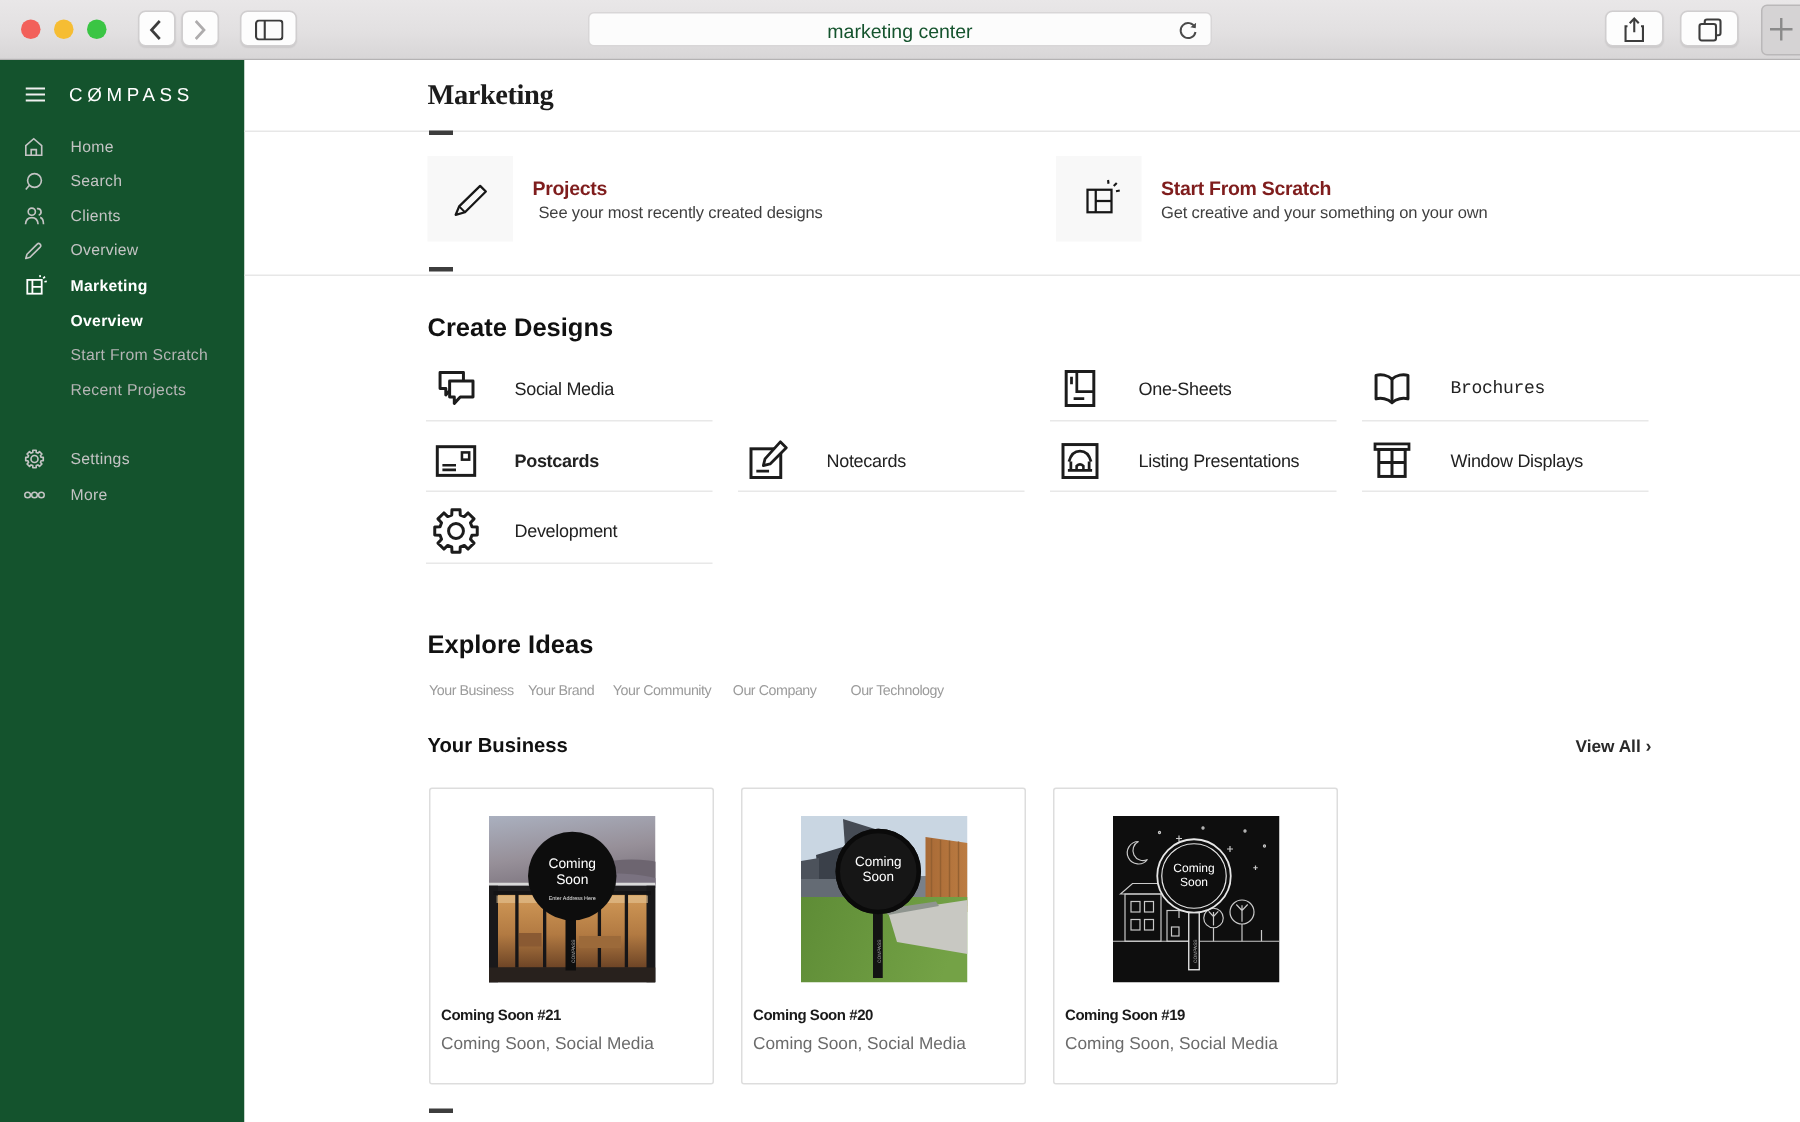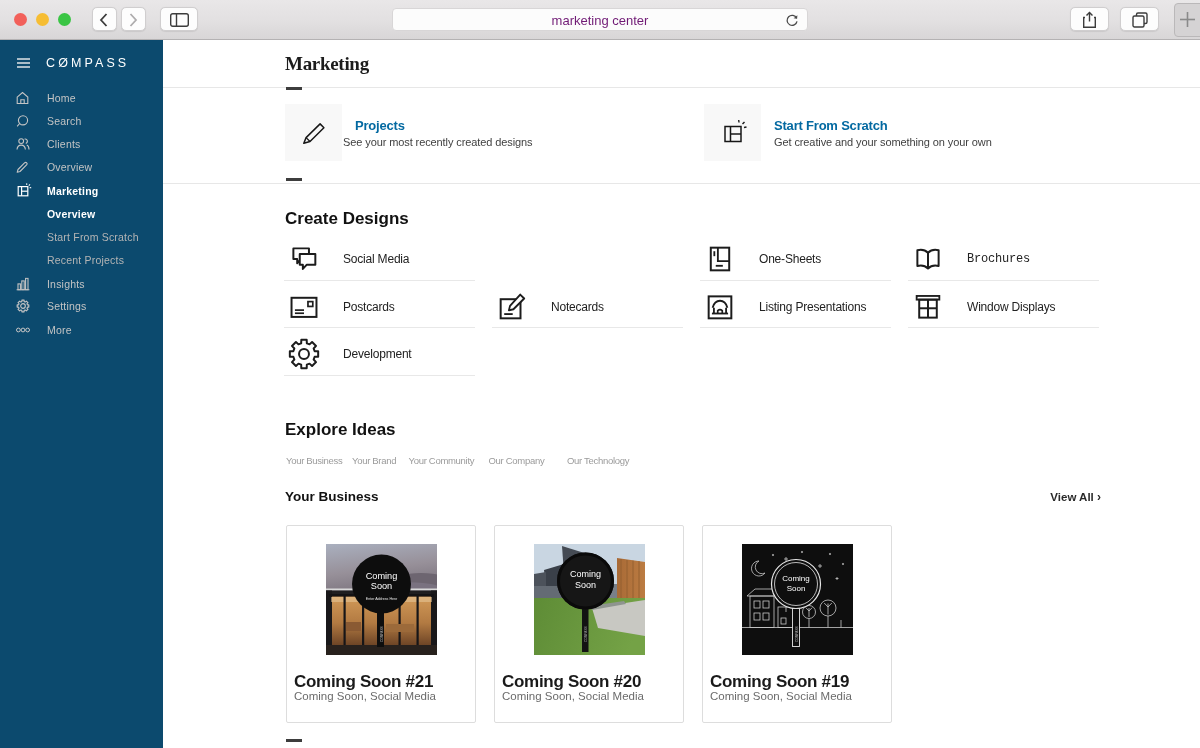--- a/index.html
+++ b/index.html
@@ -11,52 +11,52 @@
   #toolbar { position:absolute; left:0; top:0; width:1200px; height:40px;
     background:linear-gradient(180deg,#e9e7e8 0%,#e2e0e1 55%,#d8d6d7 100%);
     border-bottom:1px solid #b4b2b3; }
   .tl { position:absolute; top:13px; width:13px; height:13px; border-radius:50%; }
   .tbtn { position:absolute; top:7px; height:24px; background:#fdfdfd;
     border:1px solid #d0cecf; border-radius:5px;
     box-shadow:0 0.5px 1px rgba(0,0,0,0.08); }
   #urlbar { position:absolute; left:392px; top:8px; width:416px; height:23px;
     background:#fcfcfc; border:1px solid #d8d6d7; border-radius:4px; }
   #urlbar .t { position:absolute; width:100%; text-align:center; top:4px;
-    font-size:13px; color:#701a75; }
+    font-size:13px; color:#14532d; }
 
   
   #sidebar { position:absolute; left:0; top:40px; width:163px; height:708px;
-    background:#0c4a6e; }
+    background:#14532d; }
   .nav { position:absolute; left:0; width:163px; height:23px; }
   .nav .lbl { position:absolute; left:47px; top:50%; transform:translateY(-50%);
     font-size:10.5px; color:#c4c4c4; letter-spacing:0.2px; white-space:nowrap; }
   .nav.active .lbl { color:#ffffff; font-weight:bold; }
   .nav svg { position:absolute; left:16px; top:50%; transform:translateY(-50%); }
   #logo { position:absolute; left:46px; top:16px; color:#fff; font-size:12.5px;
     letter-spacing:3.1px; font-weight:normal; }
 
   
   #main { position:absolute; left:163px; top:40px; width:1037px; height:708px;
     background:#fff; }
   .hline { position:absolute; left:0; width:1037px; height:1px; background:#e7e7e7; }
   .dash { position:absolute; width:16px; height:3px; background:#3d3d3d; }
   .iconsq { position:absolute; width:57px; height:57px; background:#f8f8f8;
     display:flex; align-items:center; justify-content:center; }
-  .cardT { position:absolute; font-size:13px; letter-spacing:-0.2px; font-weight:bold; color:#0369a1; }
+  .cardT { position:absolute; font-size:13px; letter-spacing:-0.2px; font-weight:bold; color:#7f1d1d; }
   .cardD { position:absolute; font-size:11px; letter-spacing:-0.1px; color:#3f3f3f; }
   .h2 { position:absolute; font-size:17px; font-weight:bold; color:#111; }
   .gcell { position:absolute; width:191px; height:48px; border-bottom:1px solid #e8e8e8; }
   .gcell svg { position:absolute; left:3px; top:26.5px; transform:translateY(-50%); width:34px; height:34px; }
   .gcell .lbl { position:absolute; left:59px; top:26.5px; transform:translateY(-50%);
     font-size:12px; letter-spacing:-0.2px; color:#222; white-space:nowrap; }
   .tab { position:absolute; font-size:9.5px; letter-spacing:-0.3px; color:#9b9b9b; white-space:nowrap; }
   .pcard { position:absolute; width:190px; height:198px; background:#fff;
     border:1px solid #ddd; border-radius:2px; }
   .pcard .img { position:absolute; left:39px; top:18px; width:111px; height:111px; }
-  .pcard .t1 { position:absolute; left:7px; top:146.5px; font-size:17px; letter-spacing:-0.3px;
+  .pcard .t1 { position:absolute; left:7px; top:146.5px; font-size:10px; letter-spacing:-0.3px;
     font-weight:bold; color:#1a1a1a; }
   .pcard .t2 { position:absolute; left:7px; top:164px; font-size:11.5px; color:#6b6b6b; }
 </style>
 </head>
 <body>
 
 <div id="toolbar">
   <div class="tl" style="left:14px;background:#f2605a;"></div>
   <div class="tl" style="left:36px;background:#f6bd33;"></div>
   <div class="tl" style="left:58px;background:#3ac544;"></div>
@@ -156,29 +156,20 @@
   </div>
   <div class="nav active" style="top:162.1px;">
       <div class="lbl">Overview</div>
     </div>
   <div class="nav" style="top:185.4px;">
       <div class="lbl" style="color:#b5b5b5;">Start From Scratch</div>
     </div>
   <div class="nav" style="top:208.3px;">
       <div class="lbl" style="color:#b5b5b5;">Recent Projects</div>
     </div>
-  <div class="nav" style="top:232px;">
-    <svg width="14" height="13" viewBox="0 0 14 13">
-        <line x1="0.6" y1="12.4" x2="13.4" y2="12.4" stroke="#c4c4c4" stroke-width="1.1"></line>
-        <rect x="2" y="6.4" width="2.4" height="6" fill="none" stroke="#c4c4c4" stroke-width="1.1"></rect>
-        <rect x="5.8" y="3.4" width="2.4" height="9" fill="none" stroke="#c4c4c4" stroke-width="1.1"></rect>
-        <rect x="9.6" y="0.8" width="2.4" height="11.6" fill="none" stroke="#c4c4c4" stroke-width="1.1"></rect>
-      </svg>
-    <div class="lbl">Insights</div>
-  </div>
   <div class="nav" style="top:254.9px;">
     <svg width="14" height="14" viewBox="0 0 24 24">
         <path d="M10.1 2.0 L13.9 2.0 L14.0 4.5 L15.9 5.2 L17.7 3.5 L20.5 6.3 L18.8 8.1 L19.5 10.0 L22.0 10.1 L22.0 13.9 L19.5 14.0 L18.8 15.9 L20.5 17.7 L17.7 20.5 L15.9 18.8 L14.0 19.5 L13.9 22.0 L10.1 22.0 L10.0 19.5 L8.1 18.8 L6.3 20.5 L3.5 17.7 L5.2 15.9 L4.5 14.0 L2.0 13.9 L2.0 10.1 L4.5 10.0 L5.2 8.1 L3.5 6.3 L6.3 3.5 L8.1 5.2 L10.0 4.5 Z" fill="none" stroke="#c4c4c4" stroke-width="1.9" stroke-linejoin="round"></path>
         <circle cx="12" cy="12" r="4" fill="none" stroke="#c4c4c4" stroke-width="1.9"></circle>
       </svg>
     <div class="lbl">Settings</div>
   </div>
   <div class="nav" style="top:278.9px;">
     <svg width="14" height="6" viewBox="0 0 14 6">
         <circle cx="2.4" cy="3" r="1.9" fill="none" stroke="#c4c4c4" stroke-width="1"></circle>
@@ -194,21 +185,21 @@
   <div class="hline" style="top:47px;"></div>
   <div class="dash" style="left:123px;top:47px;"></div>
 
   <div class="iconsq" style="left:122px;top:64px;">
     <svg width="26" height="26" viewBox="0 0 26 26">
         <path d="M2.8 23.2 L5.1 17.6 L19.1 3.9 L22.9 7.7 L9 21.5 Z" fill="none" stroke="#171717" stroke-width="1.5" stroke-linejoin="round"></path>
         <path d="M5.1 17.6 L9 21.5" fill="none" stroke="#171717" stroke-width="1.3"></path>
       </svg>
   </div>
   <div class="cardT" style="left:192px;top:78px;">Projects</div>
-  <div class="cardD" style="left:180px;top:96px;text-align:right;">See your most recently created designs</div>
+  <div class="cardD" style="left:196px;top:96px;text-align:right;">See your most recently created designs</div>
 
   <div class="iconsq" style="left:541px;top:64px;">
     <svg width="30" height="30" viewBox="0 0 30 30">
         <rect x="7" y="8.5" width="16" height="15" fill="none" stroke="#171717" stroke-width="1.5"></rect>
         <line x1="12.5" y1="8.5" x2="12.5" y2="23.5" stroke="#171717" stroke-width="1.5"></line>
         <line x1="12.5" y1="16" x2="23" y2="16" stroke="#171717" stroke-width="1.5"></line>
         <line x1="24.5" y1="6" x2="26.5" y2="4" stroke="#171717" stroke-width="1.4"></line>
         <line x1="26" y1="9.5" x2="28.5" y2="9" stroke="#171717" stroke-width="1.4"></line>
         <line x1="21" y1="4.5" x2="20.7" y2="2" stroke="#171717" stroke-width="1.4"></line>
       </svg>
@@ -238,21 +229,21 @@
     <div class="lbl">One-Sheets</div>
   </div>
   <div class="gcell" style="left:745px;top:192.5px;font-family:Liberation Mono, monospace;">
     <svg width="24" height="24" viewBox="0 0 24 24">
         <path d="M12 7.6 C10 5.6 6.8 5.2 4.5 5.8 L4.5 16.9 C6.8 16.3 10 16.7 12 18.7 C14 16.7 17.2 16.3 19.5 16.9 L19.5 5.8 C17.2 5.2 14 5.6 12 7.6 Z" fill="none" stroke="#1c1c1c" stroke-width="1.4" stroke-linejoin="round"></path>
         <line x1="12" y1="7.6" x2="12" y2="18.7" stroke="#1c1c1c" stroke-width="1.4"></line>
       </svg>
     <div class="lbl">Brochures</div>
   </div>
 
-  <div class="gcell" style="left:121px;top:240px;">
+  <div class="gcell" style="left:121px;top:240px;font-weight:bold;">
     <svg width="24" height="24" viewBox="0 0 24 24">
         <rect x="3.2" y="5.5" width="17.6" height="13.5" fill="none" stroke="#1c1c1c" stroke-width="1.4"></rect>
         <rect x="14.8" y="8.2" width="3.4" height="3.4" fill="none" stroke="#1c1c1c" stroke-width="1.2"></rect>
         <line x1="5.6" y1="14.2" x2="12" y2="14.2" stroke="#1c1c1c" stroke-width="1.2"></line>
         <line x1="5.6" y1="16.4" x2="12" y2="16.4" stroke="#1c1c1c" stroke-width="1.2"></line>
       </svg>
     <div class="lbl">Postcards</div>
   </div>
   <div class="gcell" style="left:329px;top:240px;">
     <svg width="24" height="24" viewBox="0 0 24 24">

